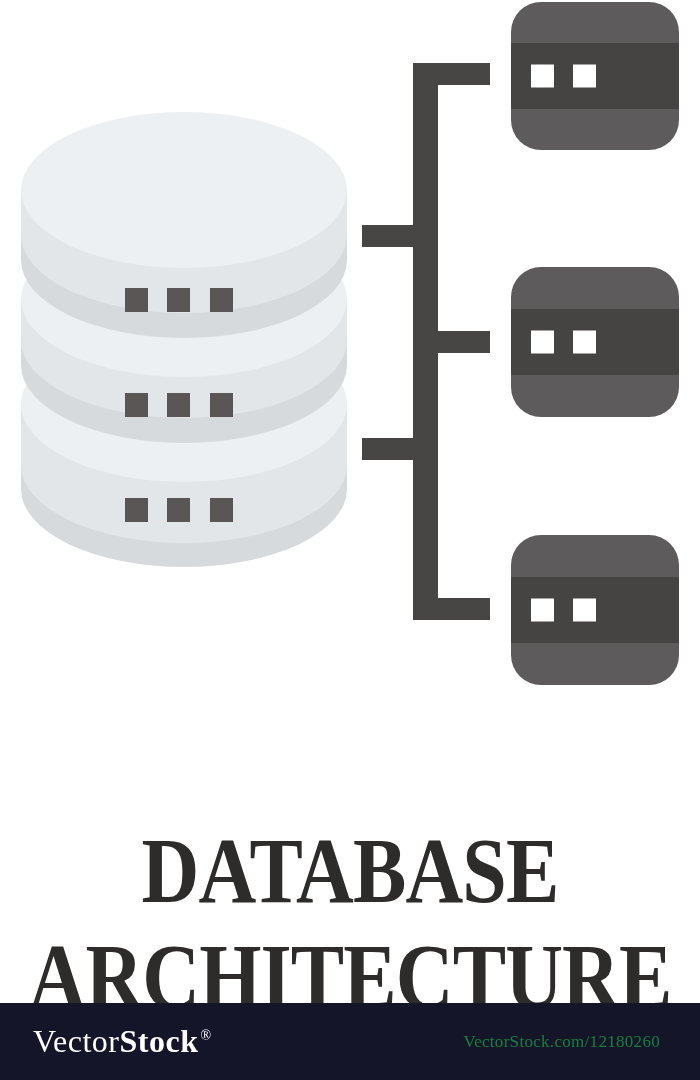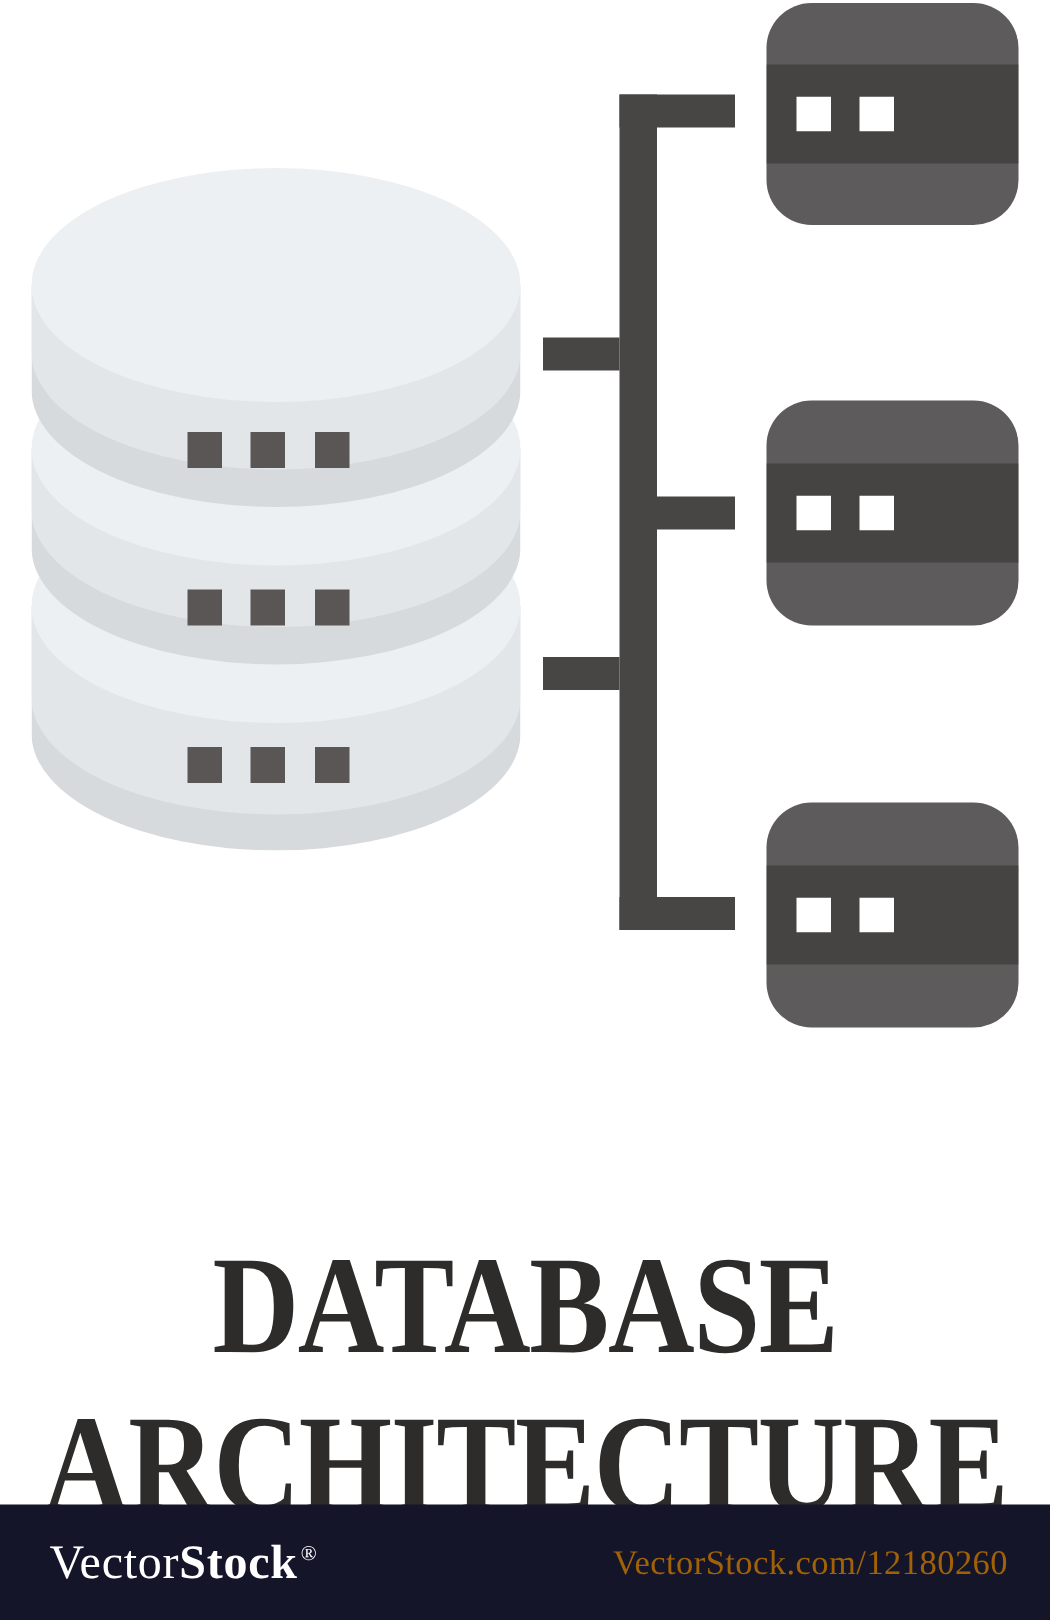--- a/index.html
+++ b/index.html
@@ -34,26 +34,26 @@
     position:absolute;left:50%;transform:translateX(-50%) scaleX(0.86);
     white-space:nowrap;font-weight:bold;font-size:93px;line-height:1;
     color:#2e2c2b;letter-spacing:-1px;
   }
   #title1{top:824px;}
   #title2{top:930px;}
   
   #bar{
     position:absolute;left:0;top:1003px;width:700px;height:77px;
     background:#15152a;display:flex;align-items:center;
-    justify-content:space-between;padding:0 28px 0 33px;box-sizing:border-box;
+    justify-content:space-between;padding:0 40px 0 33px;box-sizing:border-box;
   }
   #logo{color:#ffffff;font-size:32px;letter-spacing:.5px;}
   #logo .bold{font-weight:bold;}
   #logo sup{font-size:14px;vertical-align:super;margin-left:2px;}
-  #url{color:#a16207;font-size:23px;letter-spacing:.3px;}
+  #url{color:#15803d;font-size:17px;letter-spacing:.3px;}
 </style>
 </head>
 <body>
 
 <div id="stage">
 
   <div>
 
     <svg id="db" viewBox="0 0 326 455" width="326" height="455" xmlns="http://www.w3.org/2000/svg">
 

